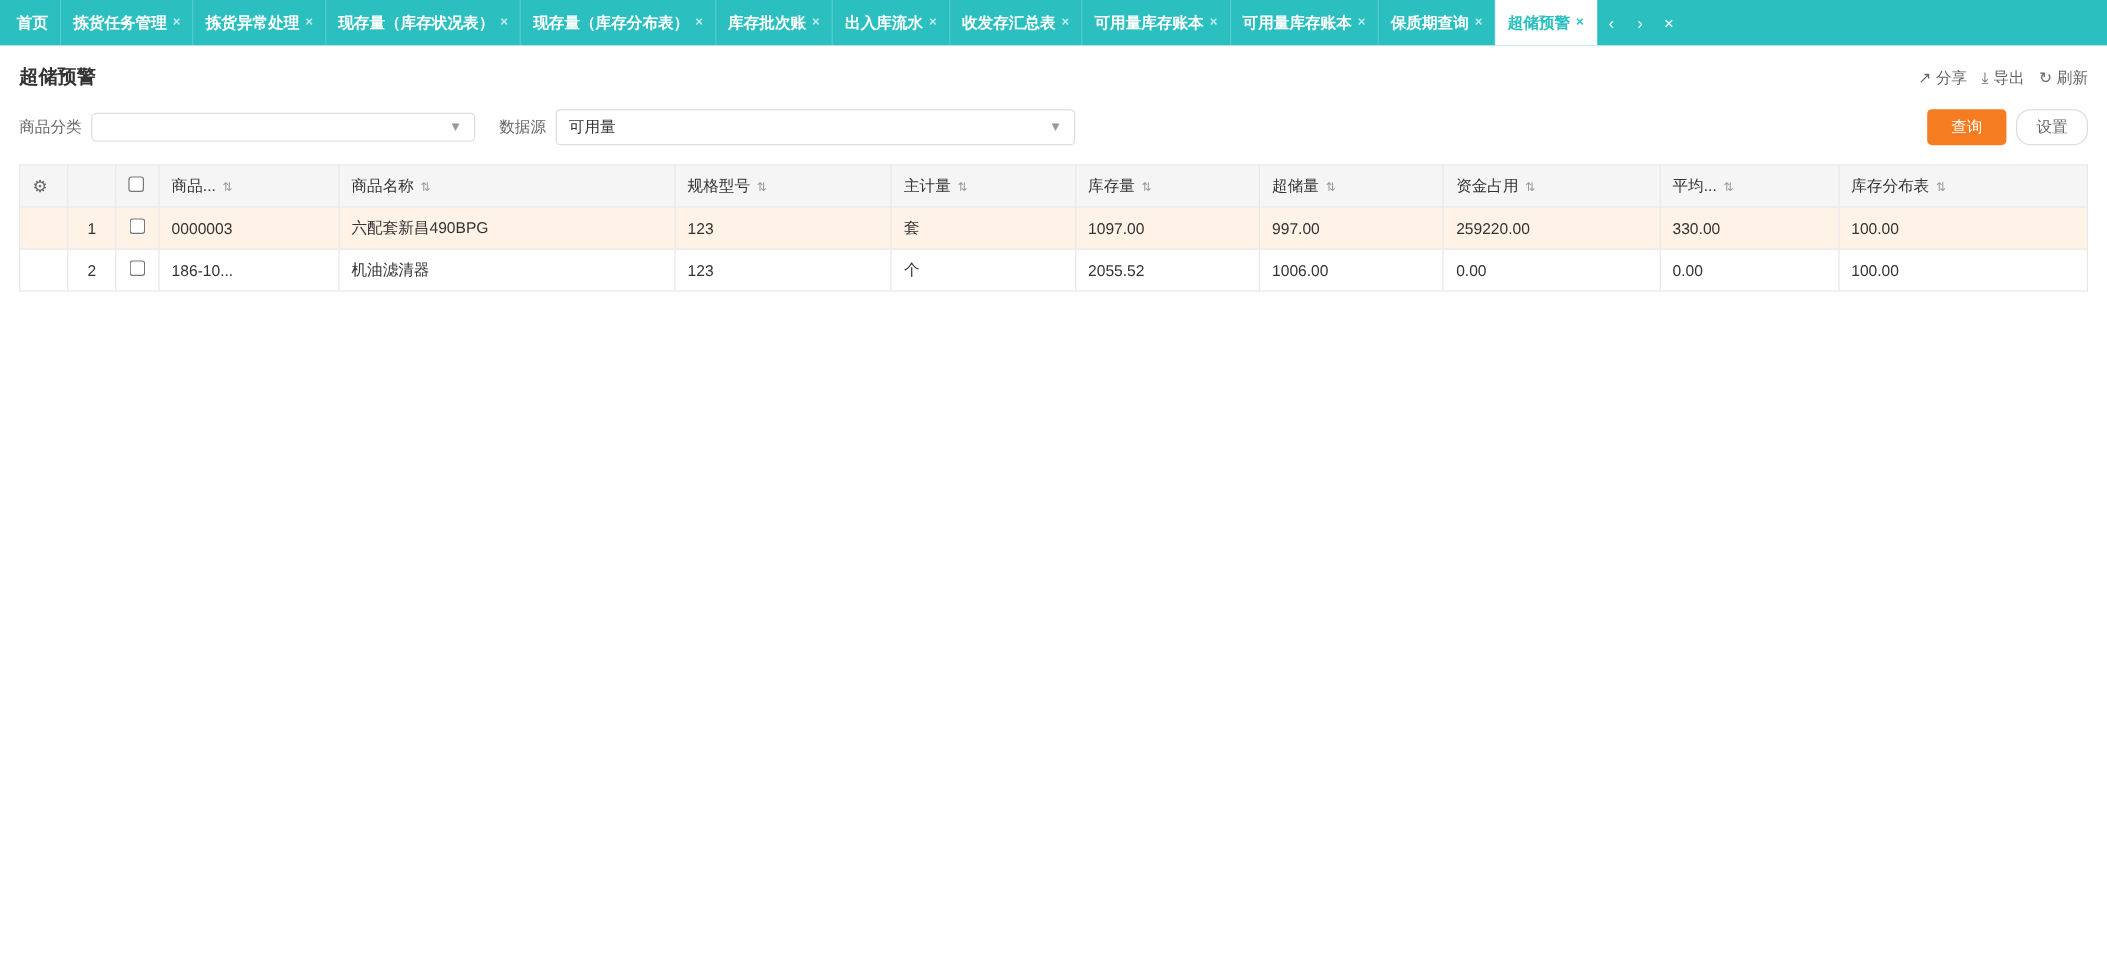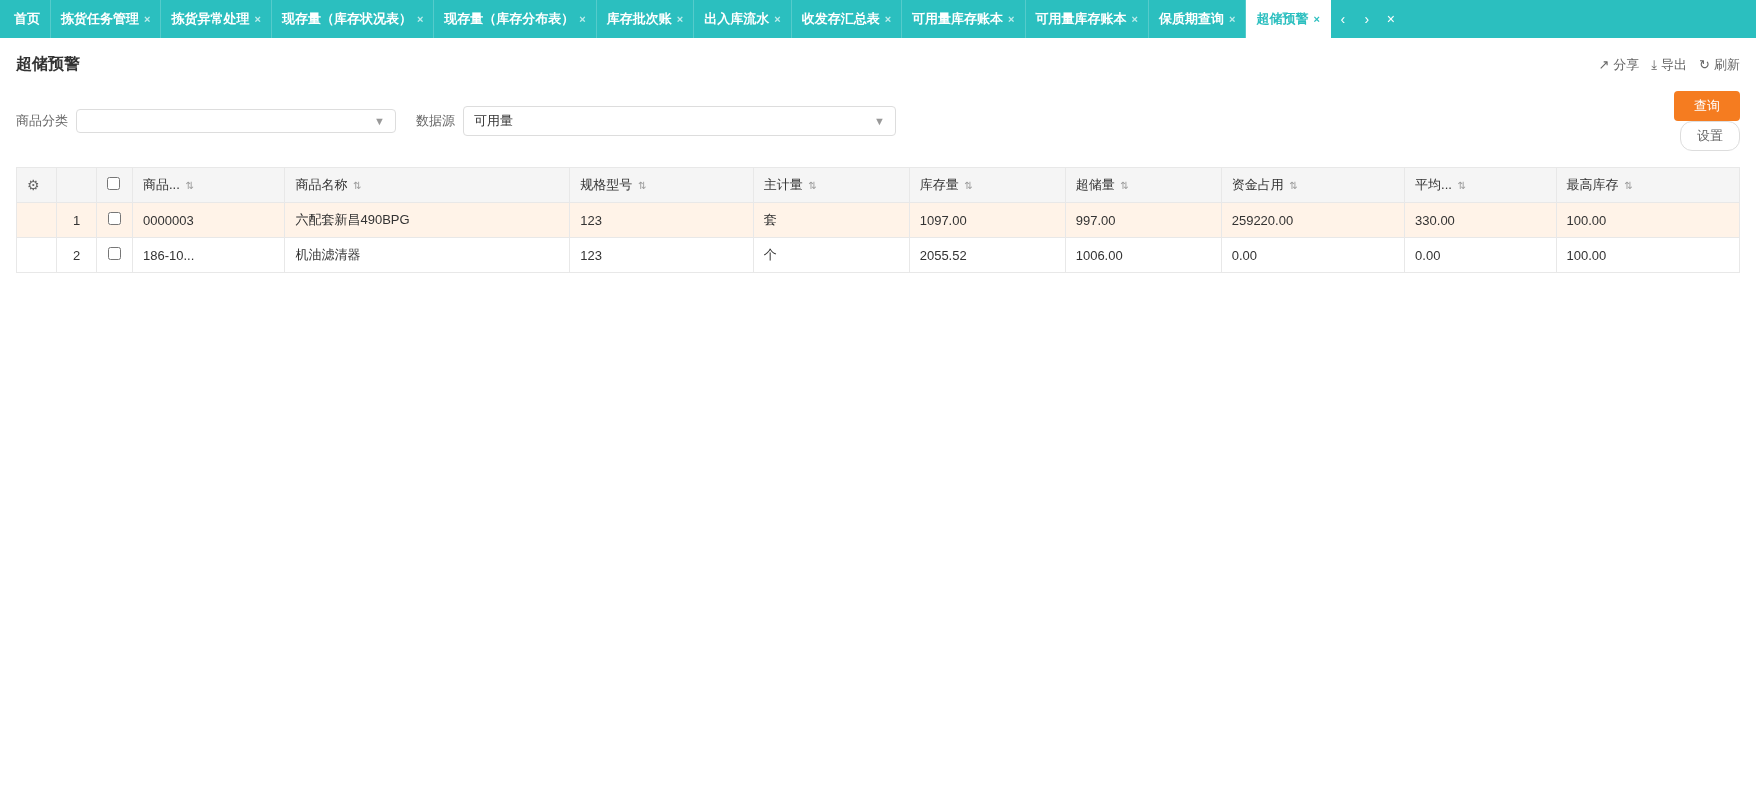--- a/index.html
+++ b/index.html
@@ -135,21 +135,20 @@
       padding: 5px 16px;
       cursor: pointer;
       font-size: 13px;
       margin-left: 8px;
     }
 
     .filter-actions {
       margin-left: auto;
       display: flex;
       align-items: center;
-      flex-direction: column;
     }
 
     
     .data-table {
       width: 100%;
       border-collapse: collapse;
       font-size: 13px;
     }
     .data-table th {
       background: #f5f5f5;
@@ -320,21 +319,21 @@
         </th>
         <th class="sort-col">
           <span>资金占用</span>
           <span class="sort-icon">⇅</span>
         </th>
         <th class="sort-col">
           <span>平均...</span>
           <span class="sort-icon">⇅</span>
         </th>
         <th class="sort-col">
-          <span>最高库存</span>
+          <span>库存分布表</span>
           <span class="sort-icon">⇅</span>
         </th>
       </tr>
     </thead>
     <tbody id="table-body">
     <tr class="row-highlighted">
       <td class="row-index"></td>
       <td class="row-index">1</td>
       <td class="col-checkbox">
         <input type="checkbox" style="">

